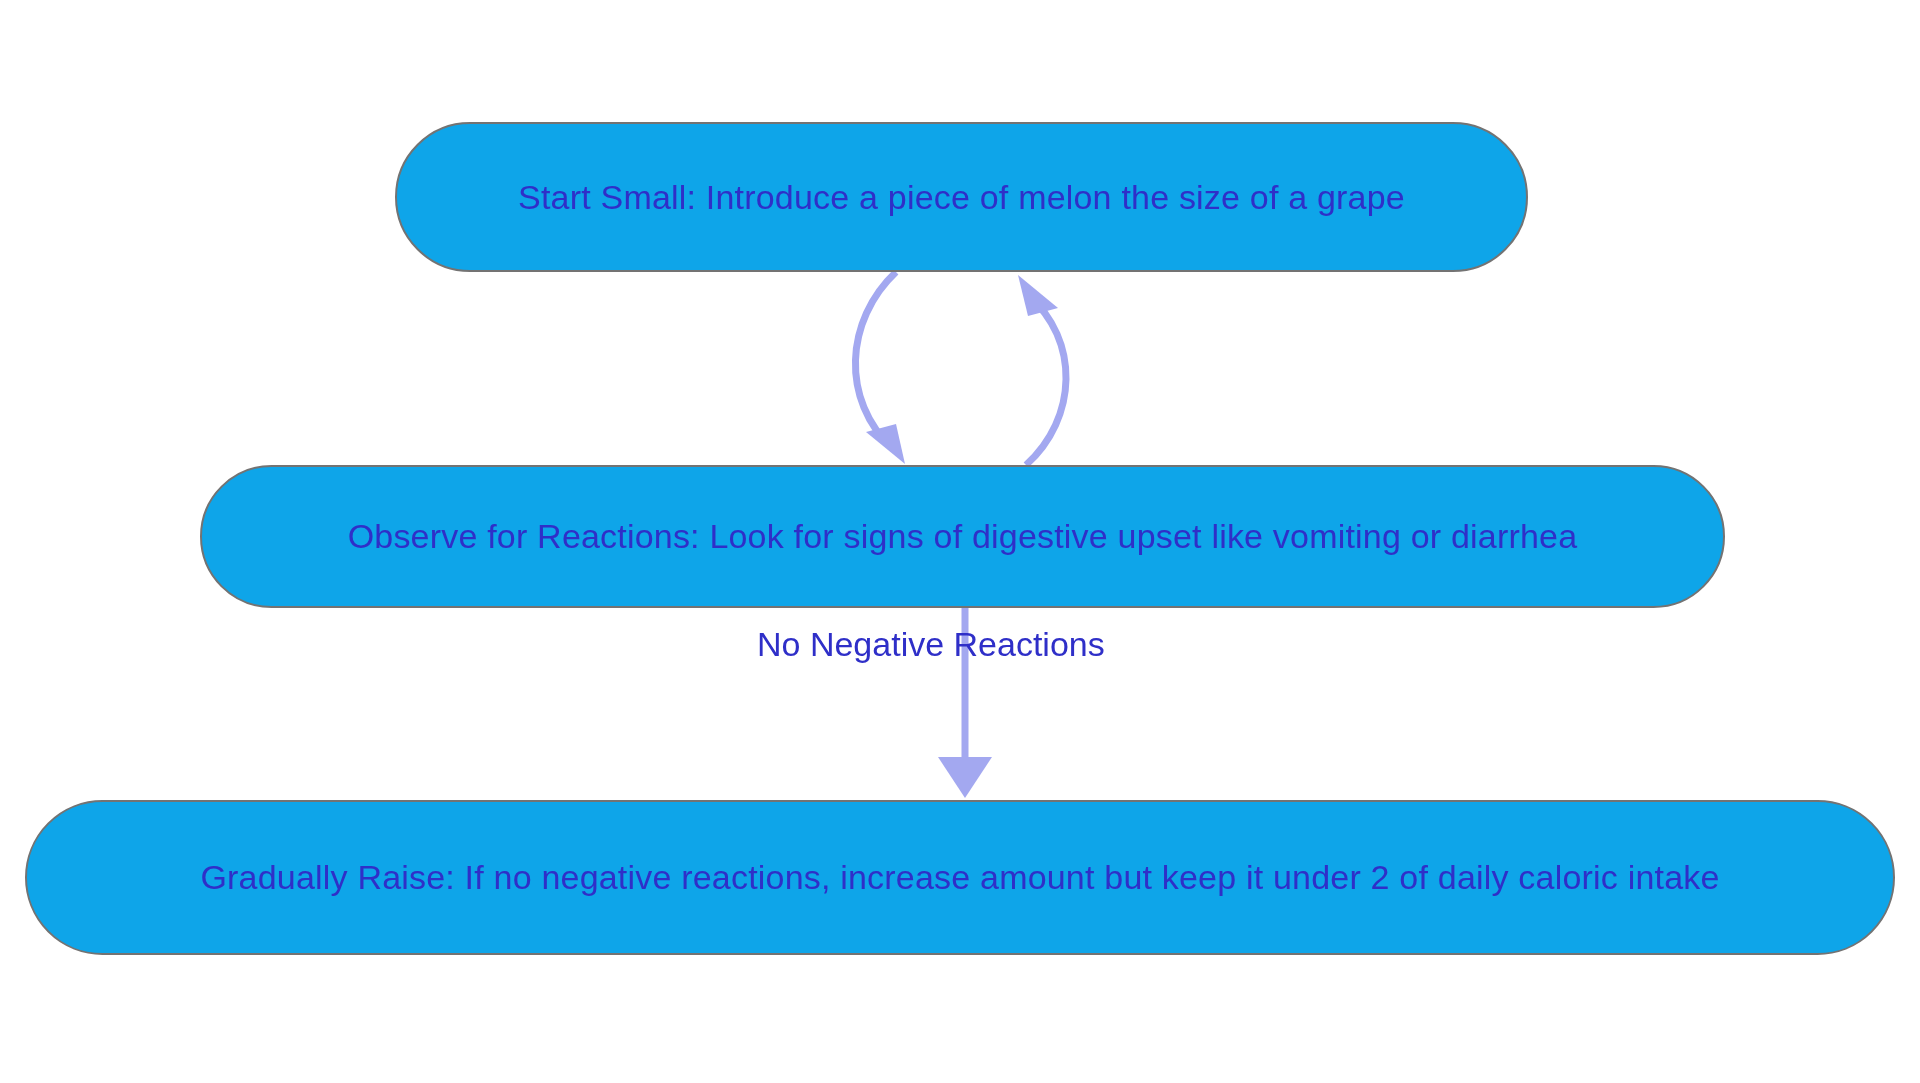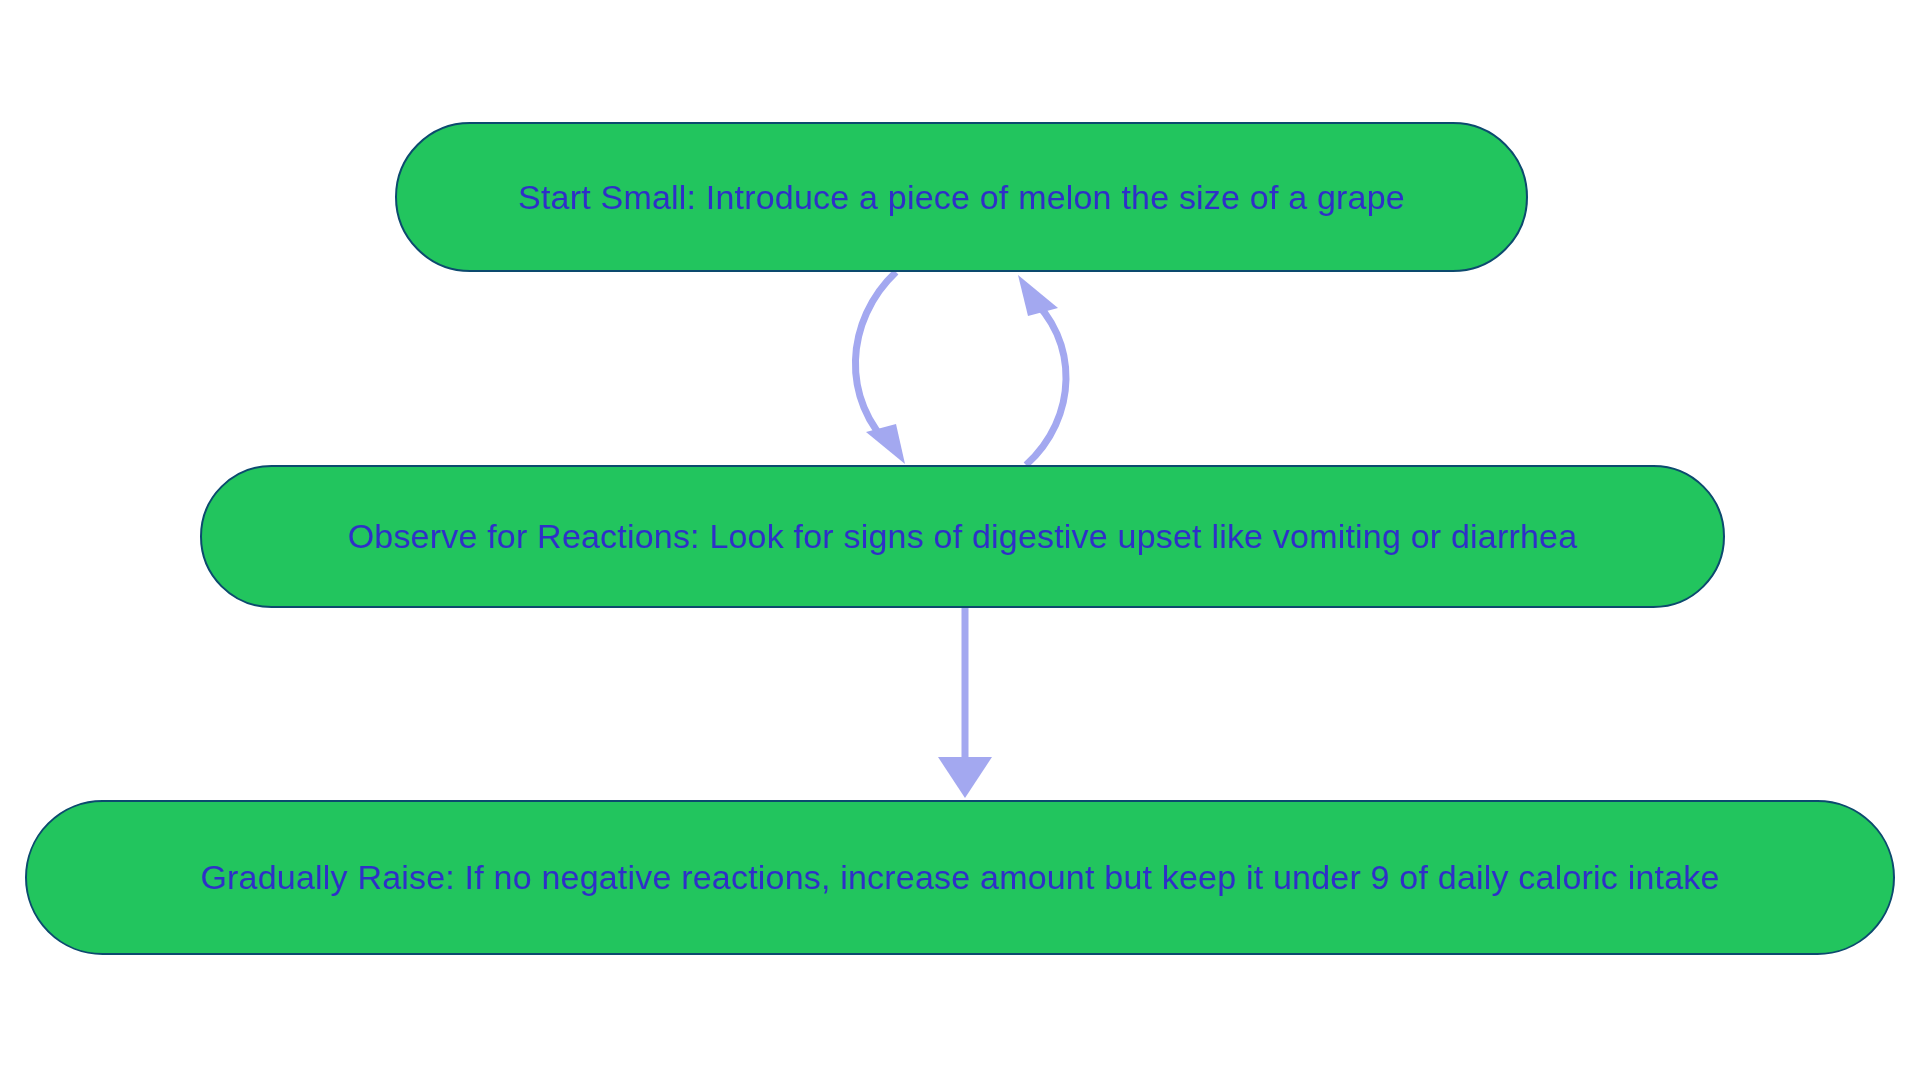--- a/index.html
+++ b/index.html
@@ -28,22 +28,22 @@
     left: 0;
     top: 0;
     width: 1920px;
     height: 1083px;
     pointer-events: none;
   }
 
   .node {
     position: absolute;
     box-sizing: border-box;
-    background: #22c55e;
-    border: 2px solid #0c4a6e;
+    background: #0ea5e9;
+    border: 2px solid #737373;
     border-radius: 200px;
     display: flex;
     align-items: center;
     justify-content: center;
     text-align: center;
     color: #2f2fc8;
     font-size: 34px;
     font-weight: 400;
     letter-spacing: 0.2px;
     line-height: 1.2;
@@ -116,18 +116,19 @@
 
   <div class="node" id="node-start-small">
     <span>Start Small: Introduce a piece of melon the size of a grape</span>
   </div>
 
   <div class="node" id="node-observe-reactions">
     <span>Observe for Reactions: Look for signs of digestive upset like vomiting or diarrhea</span>
   </div>
 
   <div class="node" id="node-gradually-raise">
-    <span>Gradually Raise: If no negative reactions, increase amount but keep it under 9 of daily caloric intake</span>
+    <span>Gradually Raise: If no negative reactions, increase amount but keep it under 2 of daily caloric intake</span>
   </div>
 
 
+  <div class="edge-label" id="edge-label-no-negative-reactions">No Negative Reactions</div>
 
 </div>
 
 </body></html>

